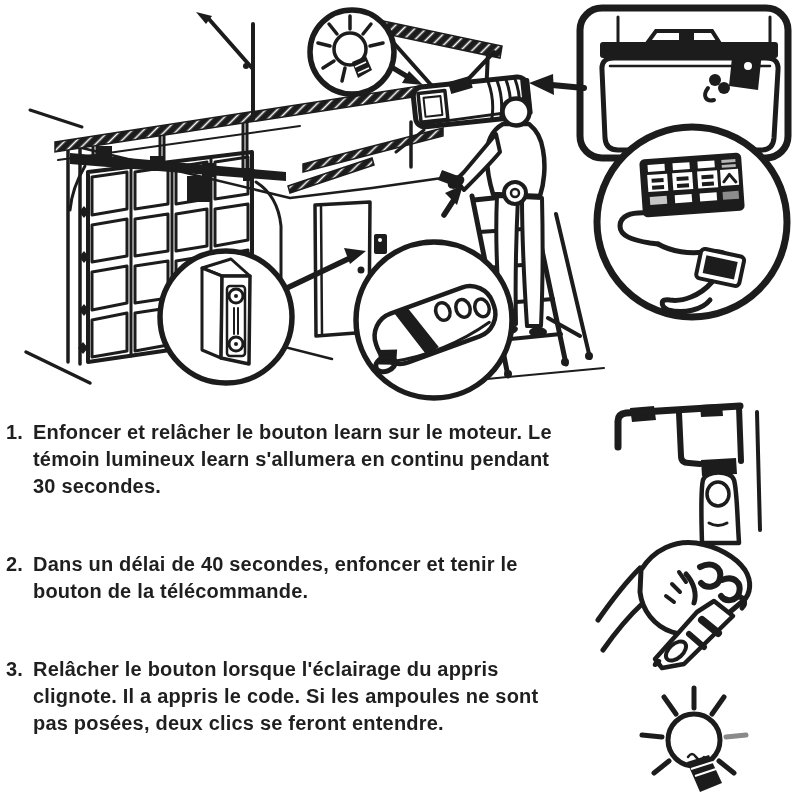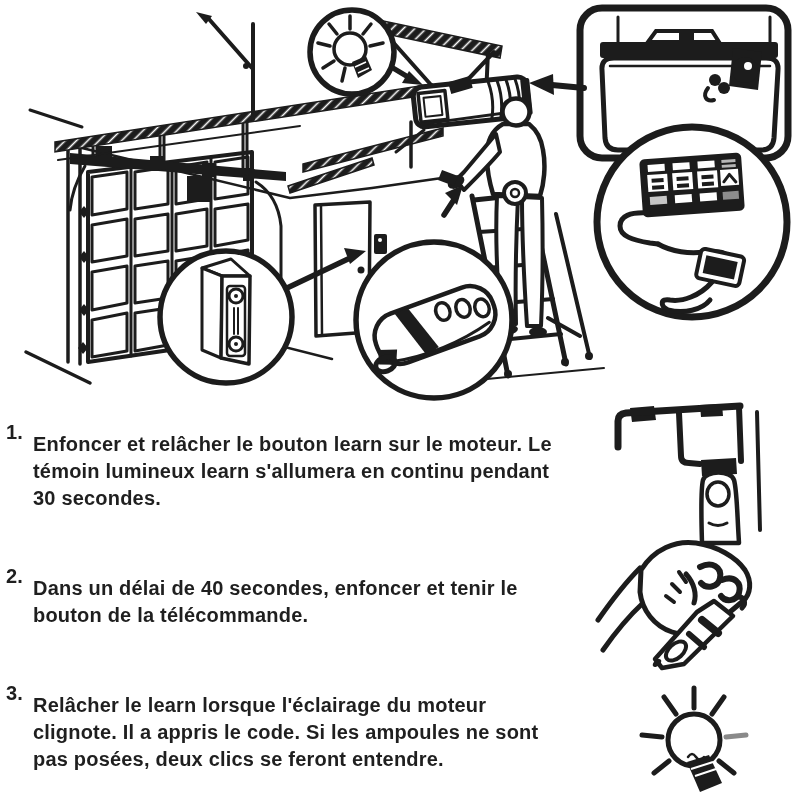--- a/index.html
+++ b/index.html
@@ -3,21 +3,21 @@
 <meta charset="utf-8">
 <style>
   html,body{margin:0;padding:0;background:#ffffff;}
   .canvas{position:relative;width:800px;height:800px;background:#fff;overflow:hidden;
           font-family:"Liberation Sans",sans-serif;}
   .art{position:absolute;left:0;top:0;}
   .steps{position:absolute;left:6px;top:419px;width:558px;color:#1f1f1f;
          font-weight:700;font-size:20px;line-height:27px;letter-spacing:.2px;}
   .step{display:flex;margin-bottom:51px;}
   .step .num{width:27px;flex:none;}
-  .step .txt{flex:1;margin-top:12px;}
+  .step .txt{flex:1;}
   svg .ink{stroke:#1c1c1c;fill:none;stroke-linecap:round;stroke-linejoin:round;}
   svg .fdark{fill:#1c1c1c;stroke:none;}
   svg .fwhite{fill:#ffffff;}
 </style>
 </head>
 <body>
 
 <div class="canvas">
 
 <svg class="art" width="800" height="800" viewBox="0 0 800 800">
@@ -320,17 +320,17 @@
   <div class="step">
     <span class="num">1.</span>
     <span class="txt">Enfoncer et relâcher le bouton learn sur le moteur. Le témoin lumineux learn s'allumera en continu pendant 30 secondes.</span>
   </div>
   <div class="step">
     <span class="num">2.</span>
     <span class="txt">Dans un délai de 40 secondes, enfoncer et tenir le bouton de la télécommande.</span>
   </div>
   <div class="step">
     <span class="num">3.</span>
-    <span class="txt">Relâcher le learn lorsque l'éclairage du moteur clignote. Il a appris le code. Si les ampoules ne sont pas posées, deux clics se feront entendre.</span>
+    <span class="txt">Relâcher le bouton lorsque l'éclairage du appris clignote. Il a appris le code. Si les ampoules ne sont pas posées, deux clics se feront entendre.</span>
   </div>
 </div>
 
 </div>
 
 </body></html>

